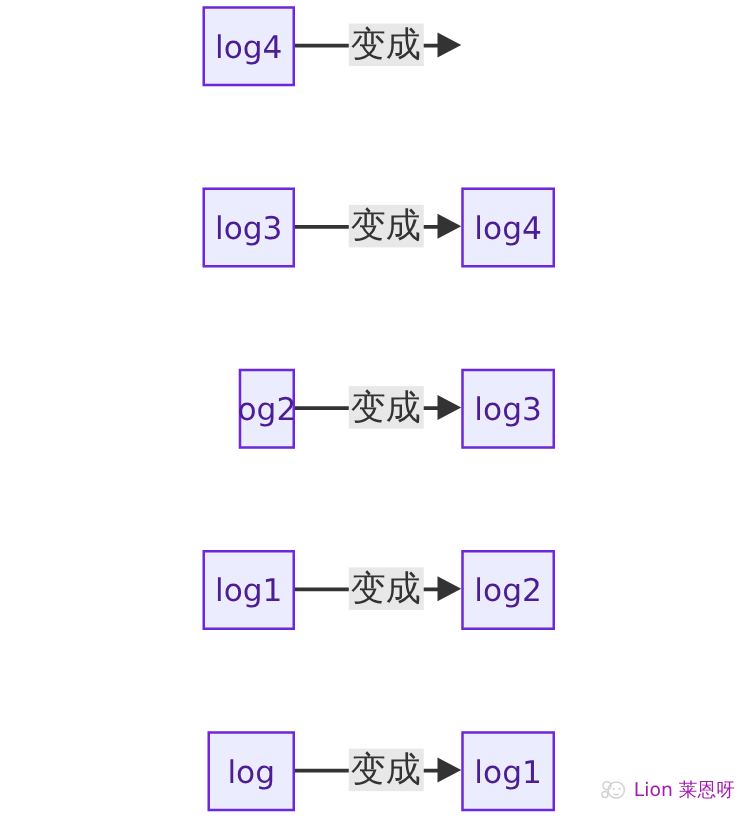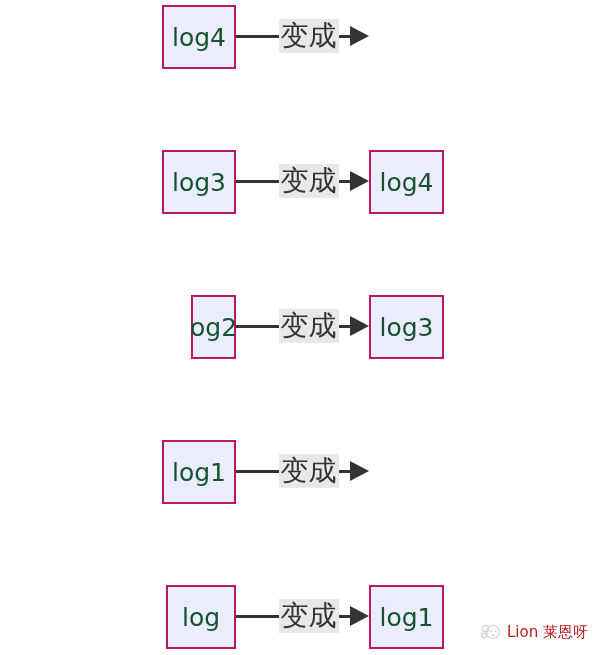--- a/index.html
+++ b/index.html
@@ -9,23 +9,23 @@
     width: 600px; height: 655px;
     position: relative; overflow: hidden;
   }
   .canvas { position: absolute; left: 0; top: 0; width: 600px; height: 655px; }
 
   .flow-row { position: absolute; left: 0; width: 600px; height: 64px; }
 
   .node {
     position: absolute; top: 0; height: 64px;
     background: #ECECFF;
-    border: 2px solid #be185d;
+    border: 2px solid #6d28d9;
     display: flex; align-items: center; justify-content: center;
-    color: #14532d; font-size: 25px; line-height: 1;
+    color: #4c1d95; font-size: 25px; line-height: 1;
   }
   .node.src { right: 364px; }   
   .node.dst { left: 369px; width: 75px; }
 
   .connector { position: absolute; left: 236px; width: 133px; top: 0; height: 64px; }
   .edge-line {
     position: absolute; left: 0; right: 14px; top: 30px; height: 3px;
     background: #333333;
   }
   .arrowhead {
@@ -51,21 +51,21 @@
   .r3 { top: 440px; }
   .r4 { top: 585px; padding-left: 36px; }
   
   .w74 { width: 74px; }
   .w67 { width: 45px; }
   .w70 { width: 70px; }
 
   .watermark {
     position: absolute; right: 12px; bottom: 14px;
     display: flex; align-items: center; gap: 5px;
-    color: #b91c1c; font-size: 15px; line-height: 1;
+    color: #a21caf; font-size: 15px; line-height: 1;
     white-space: nowrap;
   }
   .watermark svg { display: block; }
 </style>
 </head>
 <body>
 
 <div class="canvas">
 
   <div class="flow-row r0">
@@ -109,20 +109,23 @@
 
   <div class="flow-row r3">
     <div class="node src w74">
       <span>log1</span>
     </div>
     <div class="connector">
       <div class="edge-line"></div>
       <div class="arrowhead"></div>
       <div class="edge-label">变成</div>
     </div>
+    <div class="node dst">
+      <span>log2</span>
+    </div>
   </div>
 
   <div class="flow-row r4">
     <div class="node src w70">
       <span>log</span>
     </div>
     <div class="connector">
       <div class="edge-line"></div>
       <div class="arrowhead"></div>
       <div class="edge-label">变成</div>

